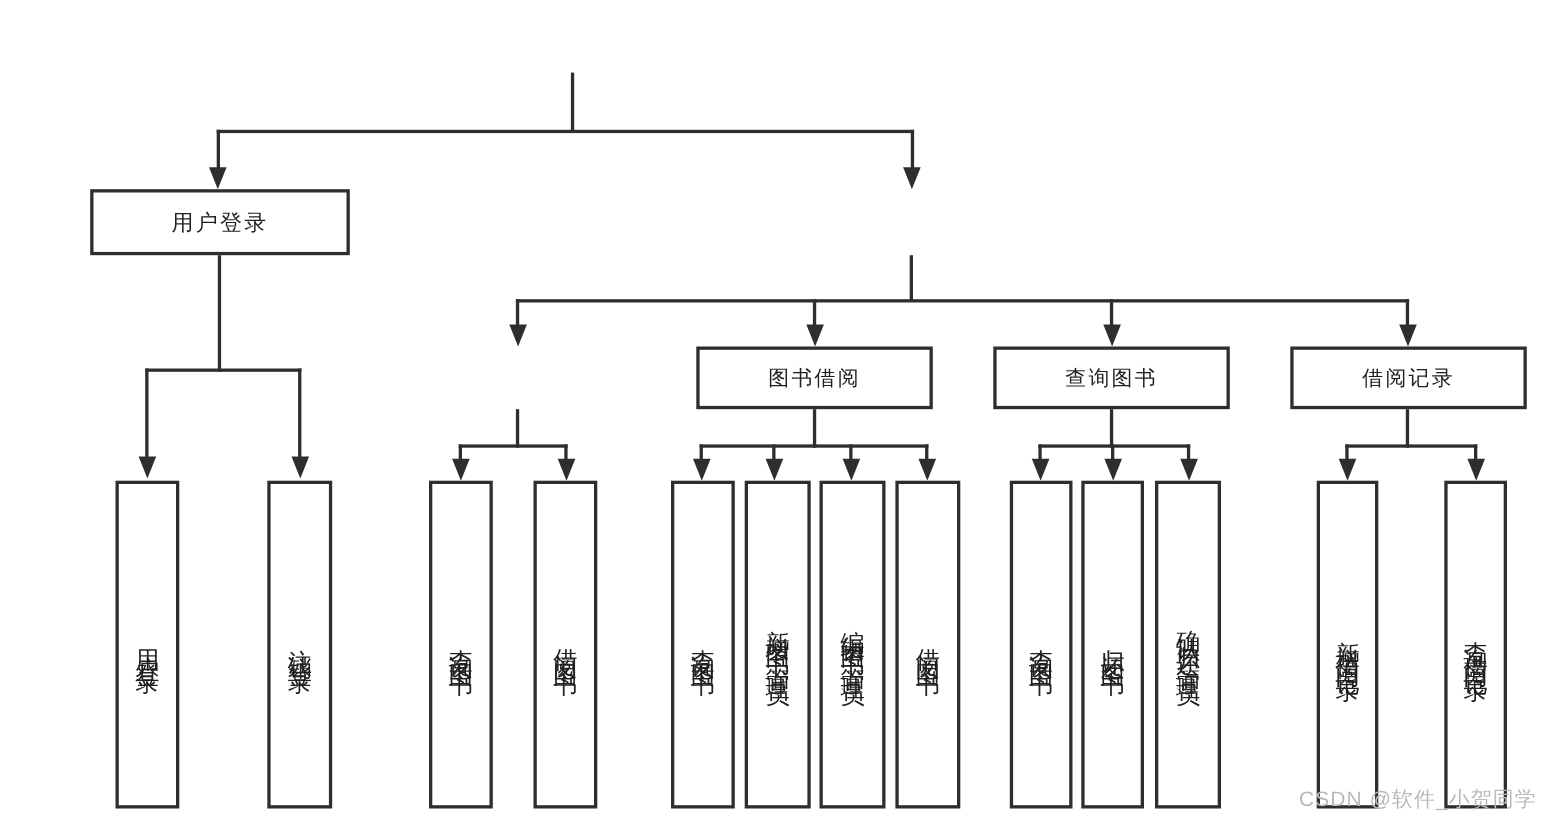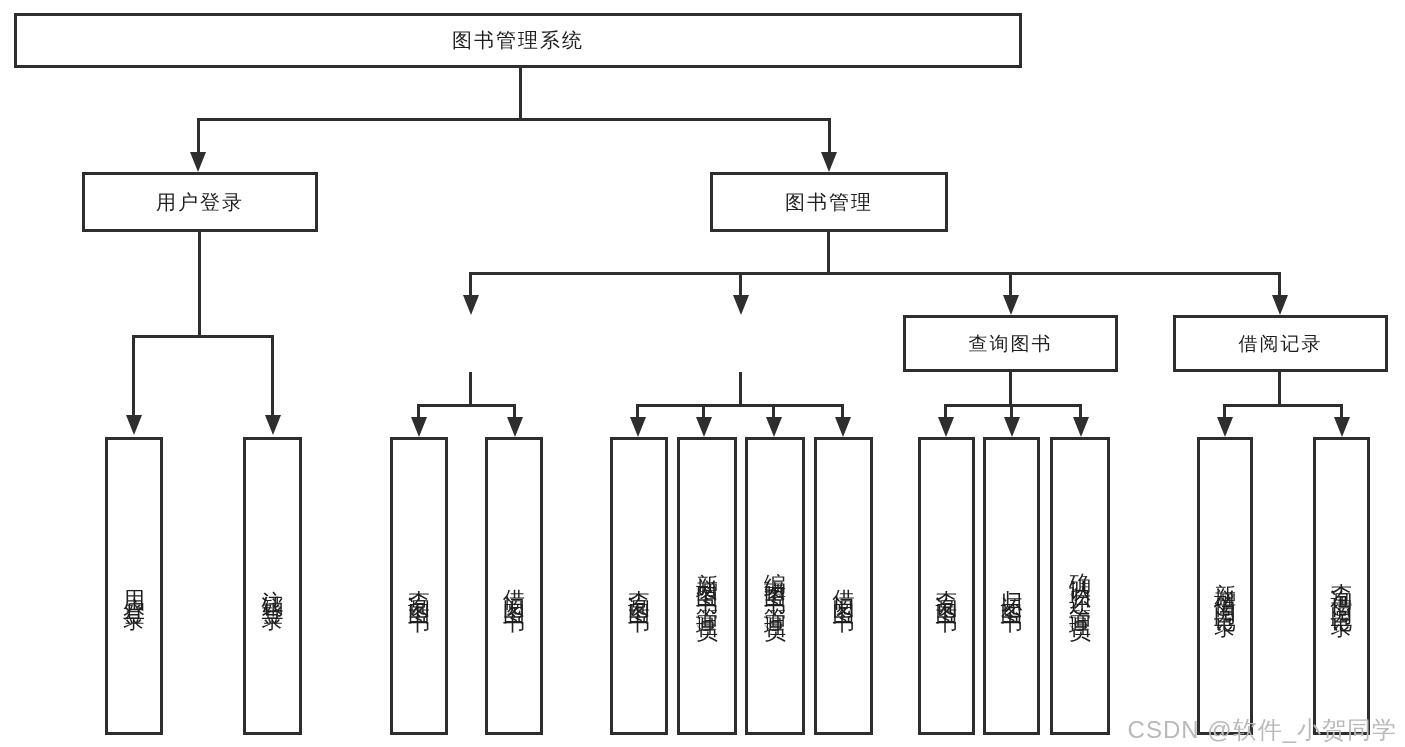--- a/index.html
+++ b/index.html
@@ -49,67 +49,64 @@
     position: absolute;
     width: 0; height: 0;
     border-left: 8px solid transparent;
     border-right: 8px solid transparent;
     border-top: 20px solid var(--line);
   }
   .watermark {
     position: absolute;
     right: 8px;
     top: 714px;
-    font-size: 24px;
+    font-size: 19px;
     letter-spacing: 1px;
     color: var(--watermark);
     white-space: nowrap;
   }
 </style>
 </head>
 <body>
 
 <div class="stage">
 
-  <div class="box" style="left:14px; top:13px; width:1008px; height:55px;">
-    <span class="lbl">图书管理系统</span>
-  </div>
 
   <div class="v" style="left:519px; top:66px; height:54px;"></div>
   <div class="h" style="left:197px; top:118px; width:634px;"></div>
   <div class="v" style="left:197px; top:118px; height:36px;"></div>
   <div class="arrow" style="left:190px; top:152px;"></div>
   <div class="v" style="left:828px; top:118px; height:36px;"></div>
   <div class="arrow" style="left:821px; top:152px;"></div>
 
   <div class="box" style="left:82px; top:172px; width:236px; height:60px;">
     <span class="lbl">用户登录</span>
-  </div>
-  <div class="box" style="left:710px; top:172px; width:238px; height:60px;">
-    <span class="lbl">图书管理</span>
   </div>
 
   <div class="v" style="left:198px; top:232px; height:106px;"></div>
   <div class="h" style="left:132px; top:335px; width:142px;"></div>
   <div class="v" style="left:132px; top:335px; height:81px;"></div>
   <div class="arrow" style="left:126px; top:415px;"></div>
   <div class="v" style="left:271px; top:335px; height:81px;"></div>
   <div class="arrow" style="left:265px; top:415px;"></div>
 
   <div class="v" style="left:827px; top:232px; height:42px;"></div>
   <div class="h" style="left:469px; top:272px; width:812px;"></div>
   <div class="v" style="left:469px; top:272px; height:24px;"></div>
   <div class="arrow" style="left:463px; top:295px;"></div>
   <div class="v" style="left:739px; top:272px; height:24px;"></div>
   <div class="arrow" style="left:733px; top:295px;"></div>
   <div class="v" style="left:1009px; top:272px; height:24px;"></div>
   <div class="arrow" style="left:1003px; top:295px;"></div>
   <div class="v" style="left:1278px; top:272px; height:24px;"></div>
   <div class="arrow" style="left:1272px; top:295px;"></div>
 
+  <div class="box lvl3" style="left:633px; top:315px; width:215px; height:57px;">
+    <span class="lbl">图书借阅</span>
+  </div>
   <div class="box lvl3" style="left:903px; top:315px; width:215px; height:57px;">
     <span class="lbl">查询图书</span>
   </div>
   <div class="box lvl3" style="left:1173px; top:315px; width:215px; height:57px;">
     <span class="lbl">借阅记录</span>
   </div>
 
   <div class="v" style="left:469px; top:372px; height:35px;"></div>
   <div class="h" style="left:417px; top:404px; width:99px;"></div>
   <div class="v" style="left:417px; top:404px; height:14px;"></div>

